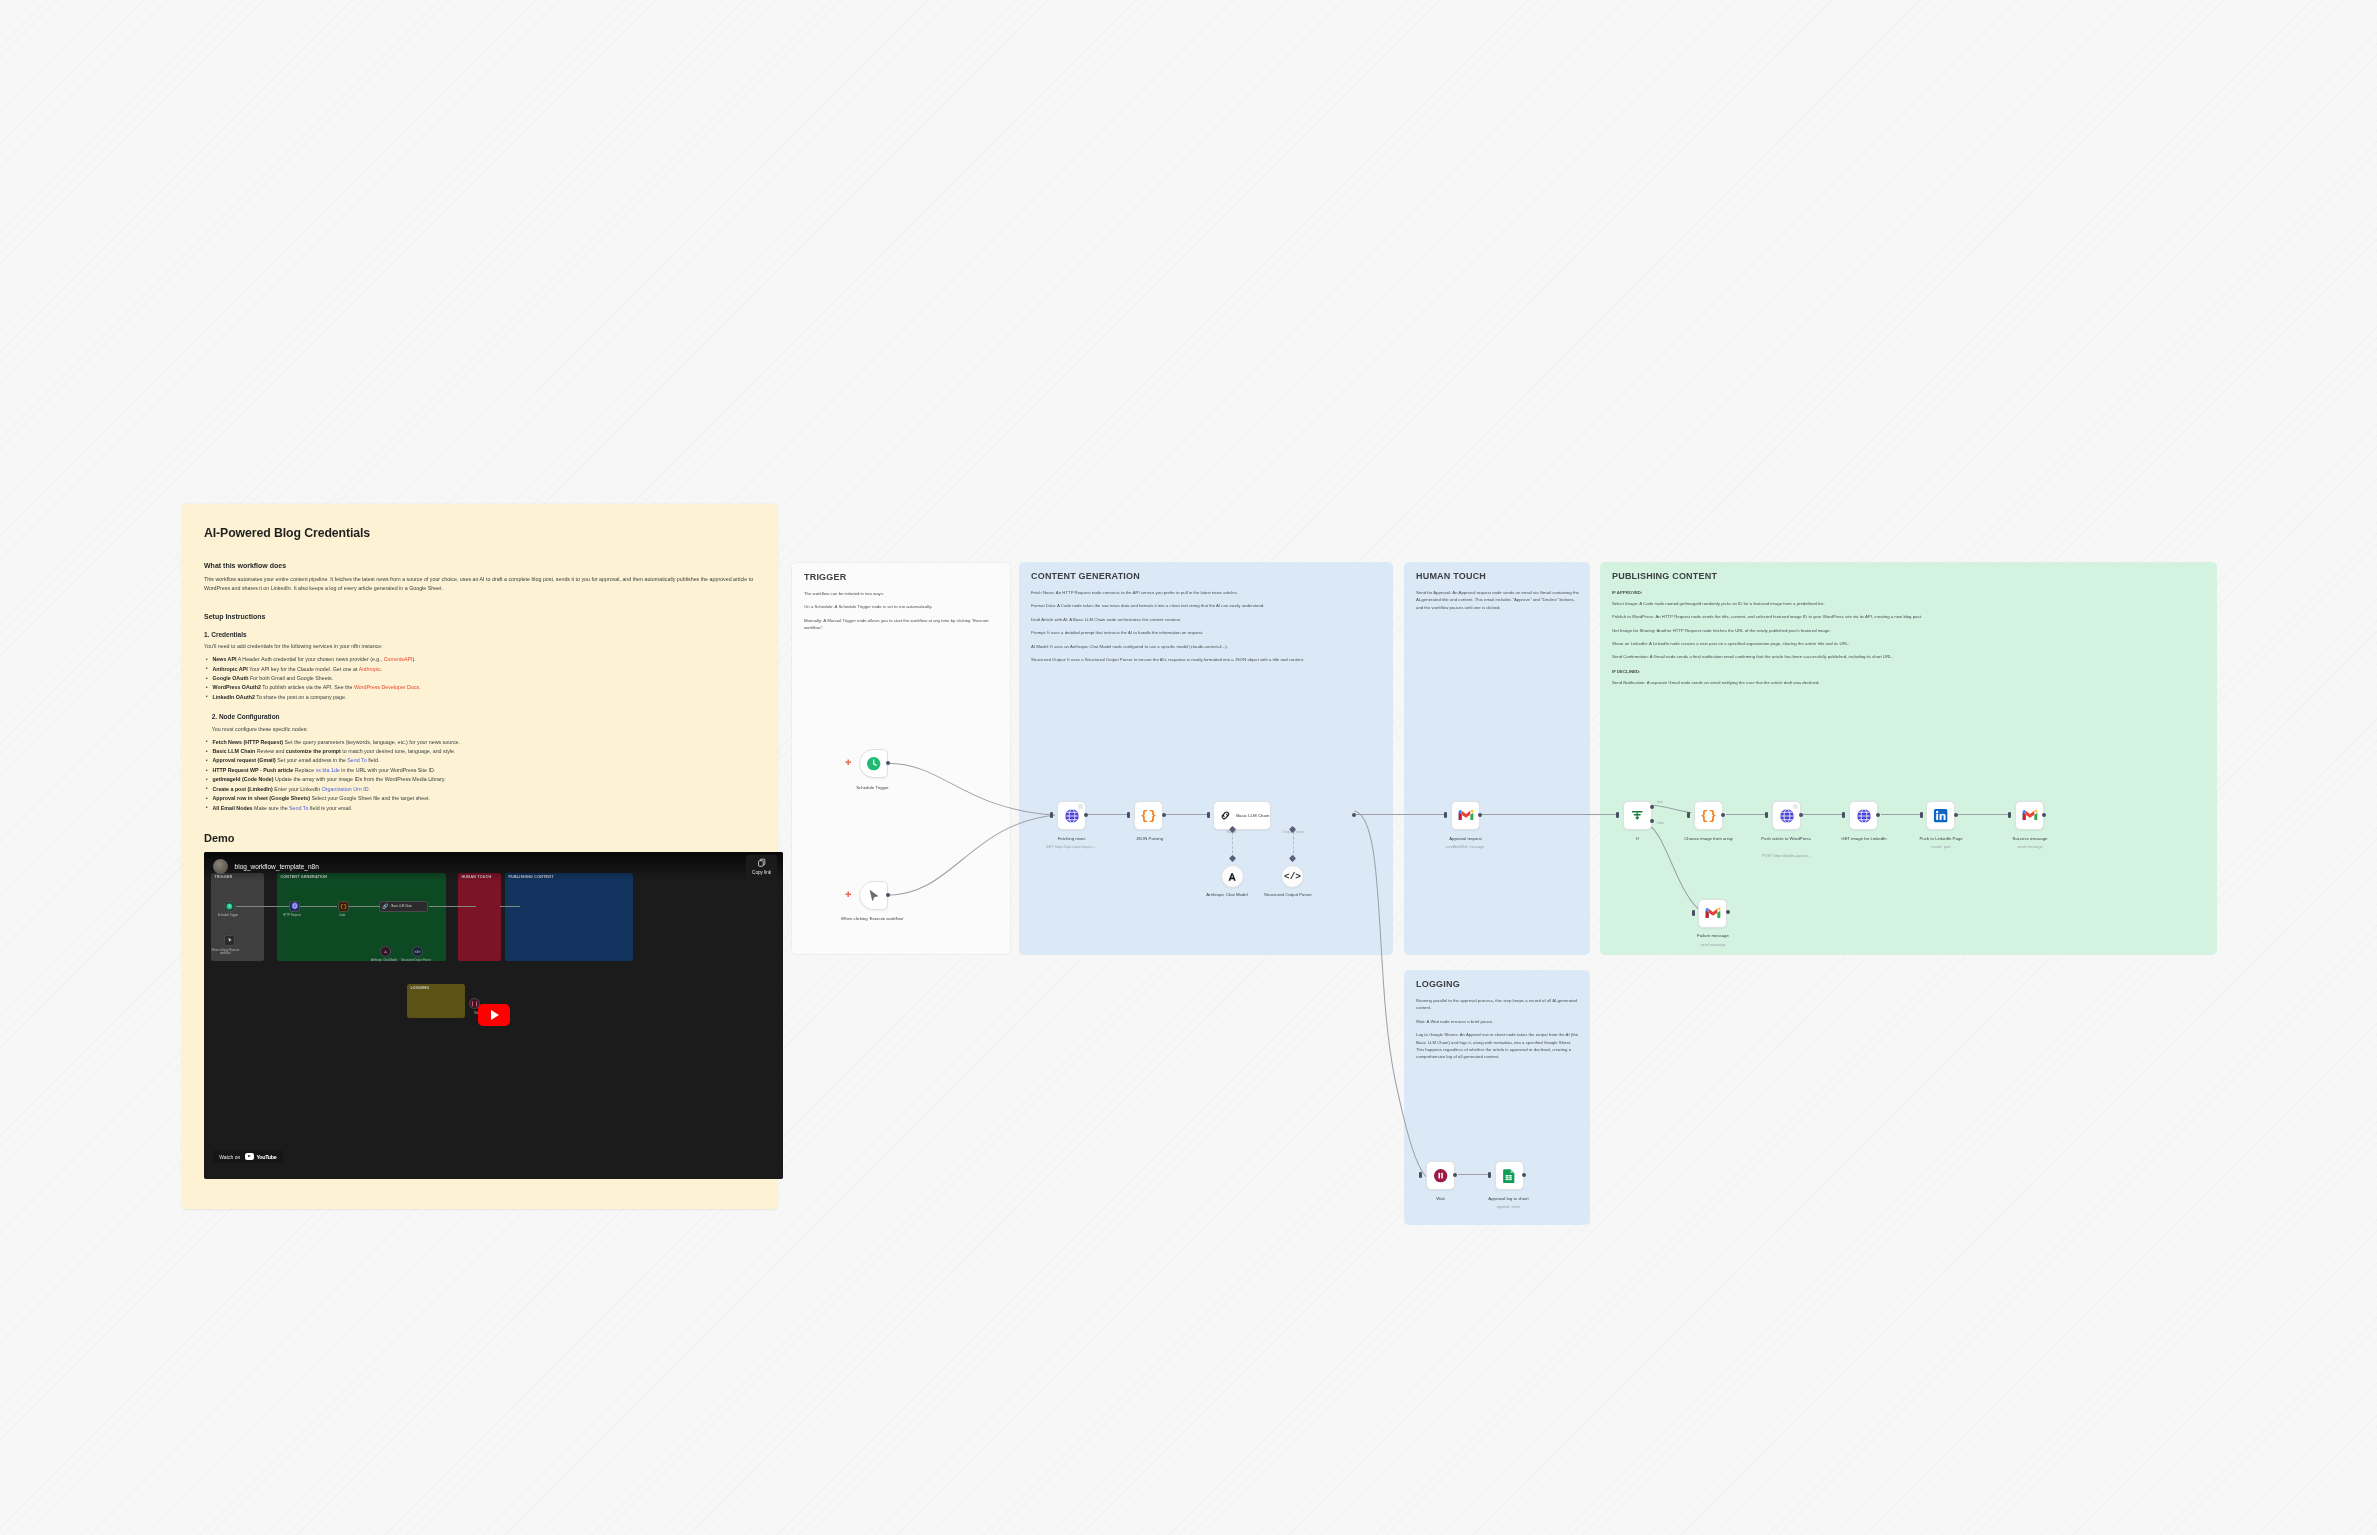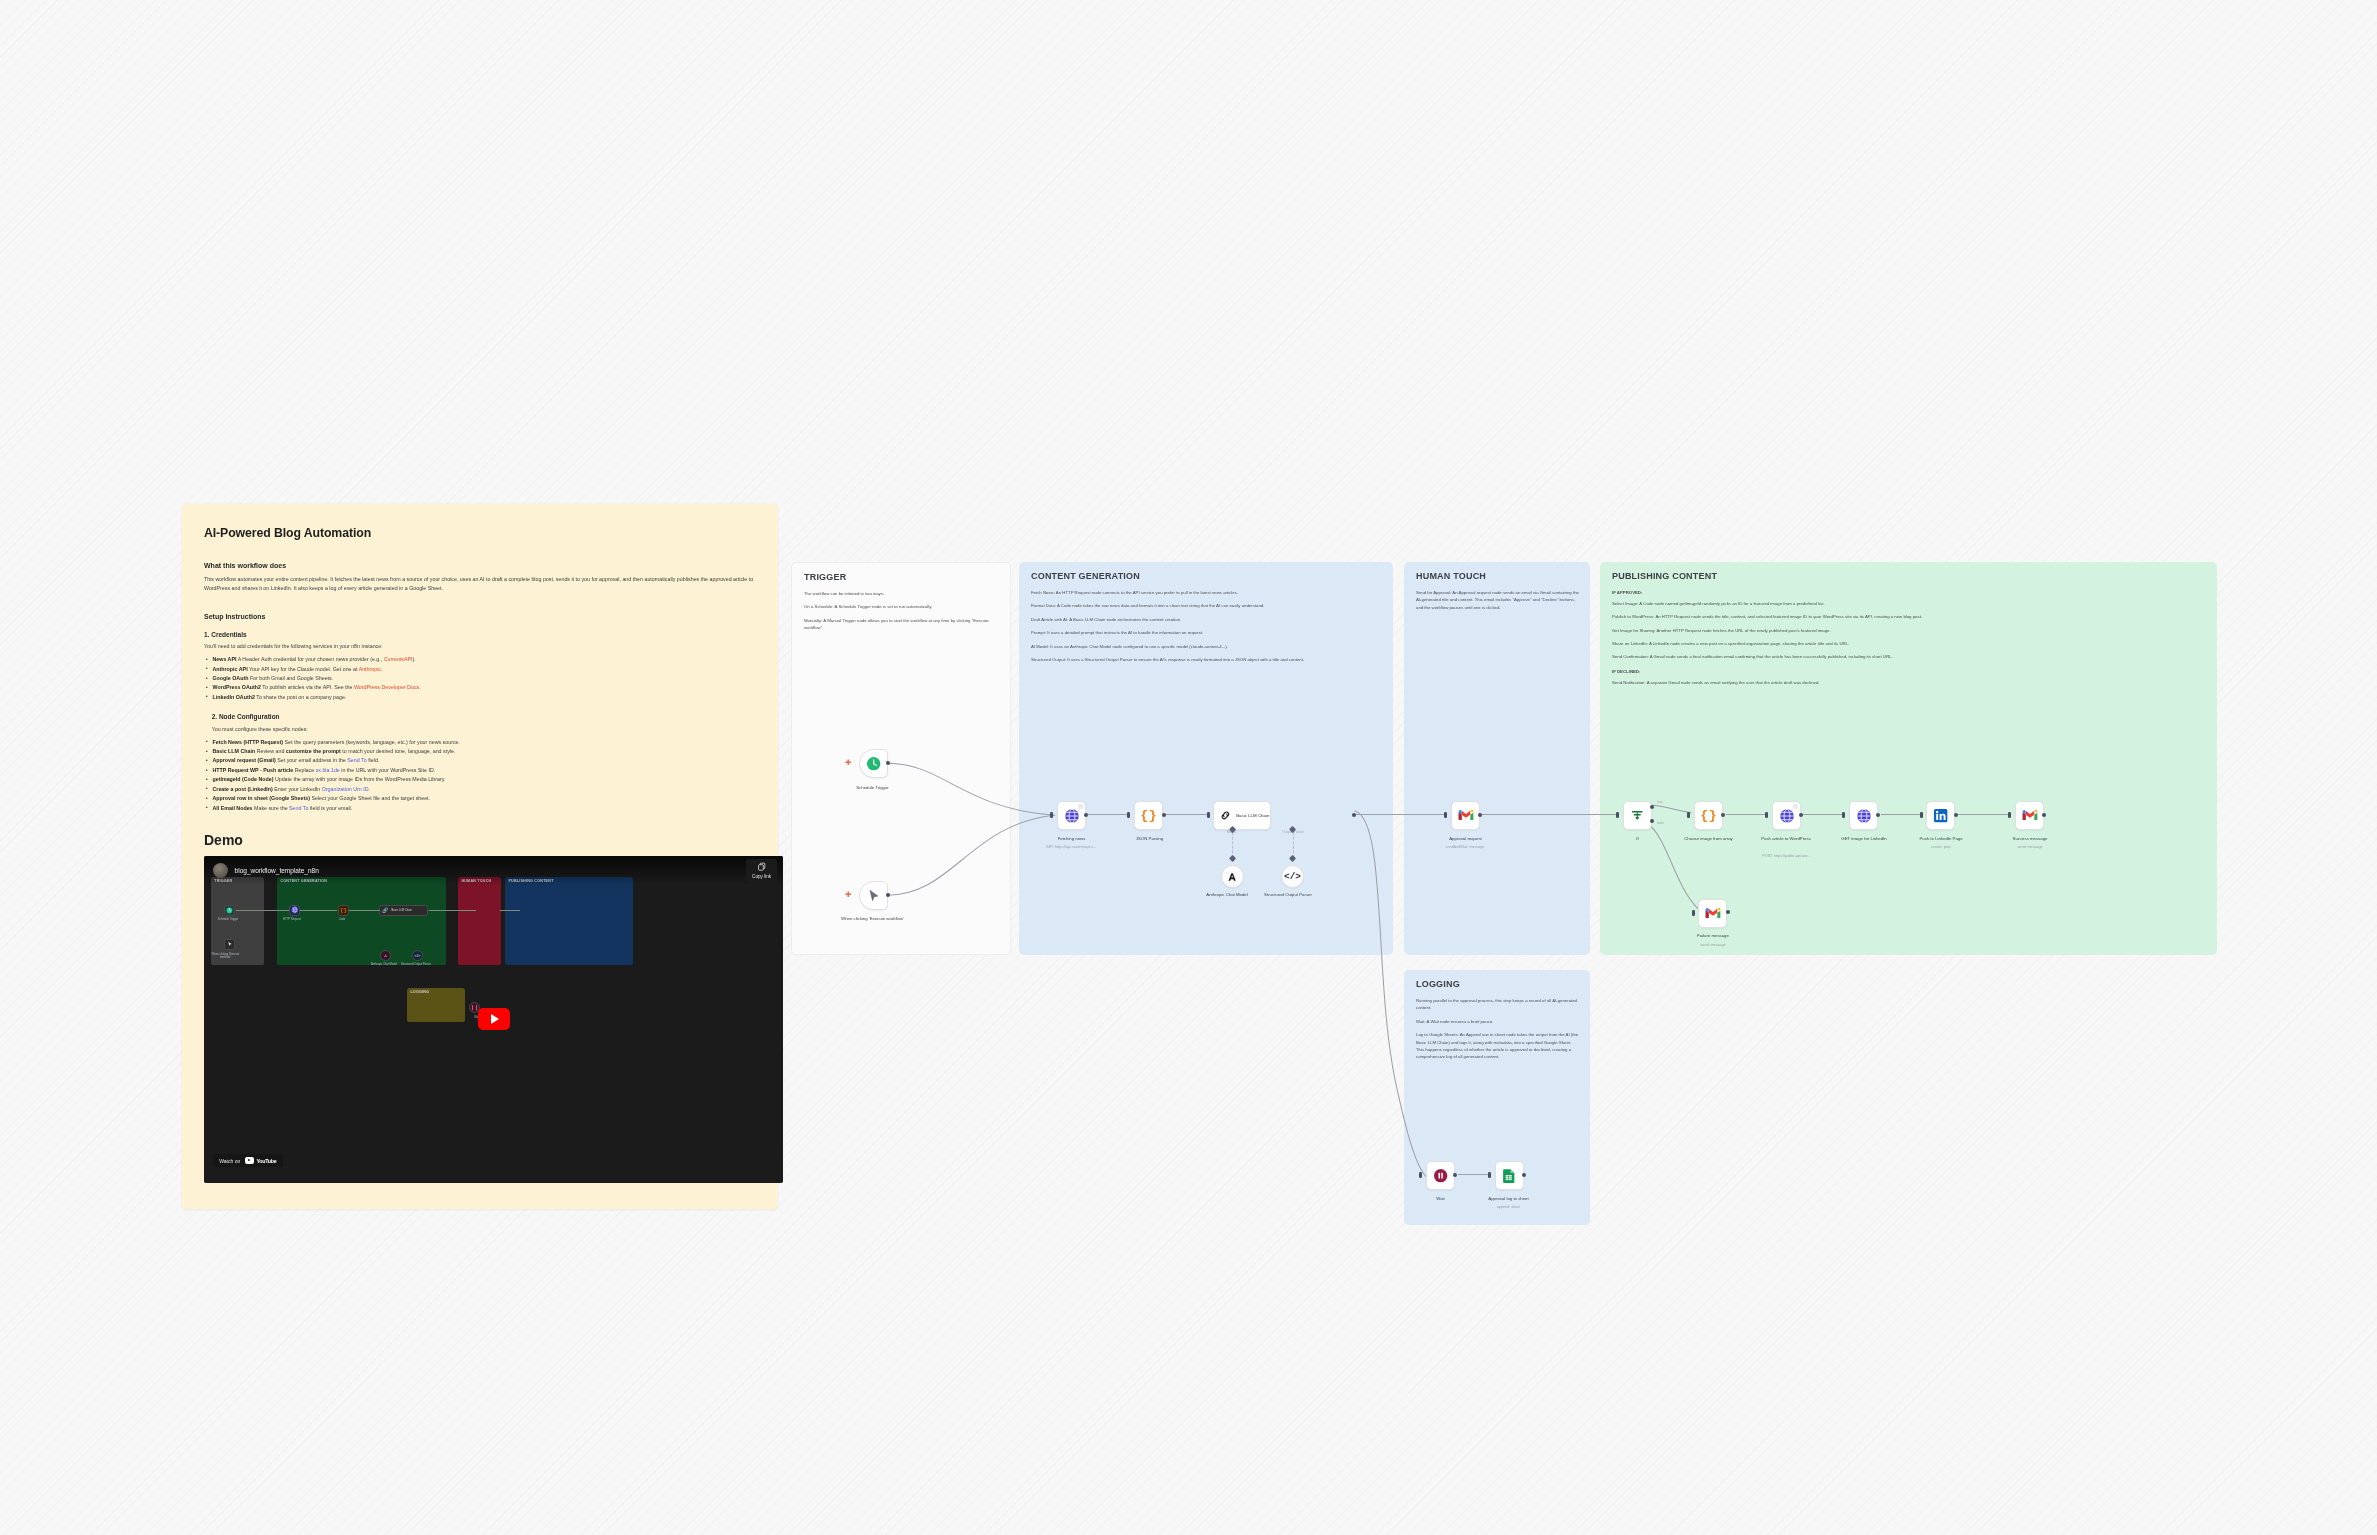--- a/index.html
+++ b/index.html
@@ -53,21 +53,21 @@
     content: "\2022"; position: absolute; left: 1.7px; top: -0.4px;
     color: #3a3c3f; font-size: 5.5px;
   }
   .sticky li b, .sticky p b { font-weight: 700; color: #1f1f1f; }
   .lk { color: #e8462e; }
   .lkb { color: #4f60d8; }
   .indent { padding-left: 7.7px; }
   .sticky .sec-title-2 { padding-left: 7.7px; }
 
   
-  .demo-h { font-size: 14px; font-weight: 700; color: #1f1f1f;
+  .demo-h { font-size: 11px; font-weight: 700; color: #1f1f1f;
     margin-top: 19px; margin-bottom: 7.7px; }
   .video {
     position: relative;
     width: 579px; height: 327px;
     background: #1b1b1b; border-radius: 1.7px;
     overflow: hidden;
   }
   .v-topbar {
     position: absolute; top: 0; left: 0; right: 0; height: 29px;
     display: flex; align-items: center; gap: 6.8px;
@@ -220,21 +220,21 @@
     background: #e9eaec;
   }
 
   
   .ico { display: block; }
 </style>
 </head>
 <body>
 
 <div class="sticky">
-  <h1>AI-Powered Blog Automation</h1>
+  <h1>AI-Powered Blog Credentials</h1>
 
   <h2>What this workflow does</h2>
   <p>This workflow automates your entire content pipeline. It fetches the latest news from a source of your choice, uses an AI to draft a complete blog post, sends it to you for approval, and then automatically publishes the approved article to WordPress and shares it on LinkedIn. It also keeps a log of every article generated in a Google Sheet.</p>
 
   <h2 style="margin-top:20.4px;">Setup Instructions</h2>
 
   <h3>1. Credentials</h3>
   <p>You'll need to add credentials for the following services in your n8n instance:</p>
   <ul>
     <li><b>News API</b><span> A Header Auth credential for your chosen news provider (e.g., </span><span class="lk">CurrentsAPI</span><span>).</span></li>

